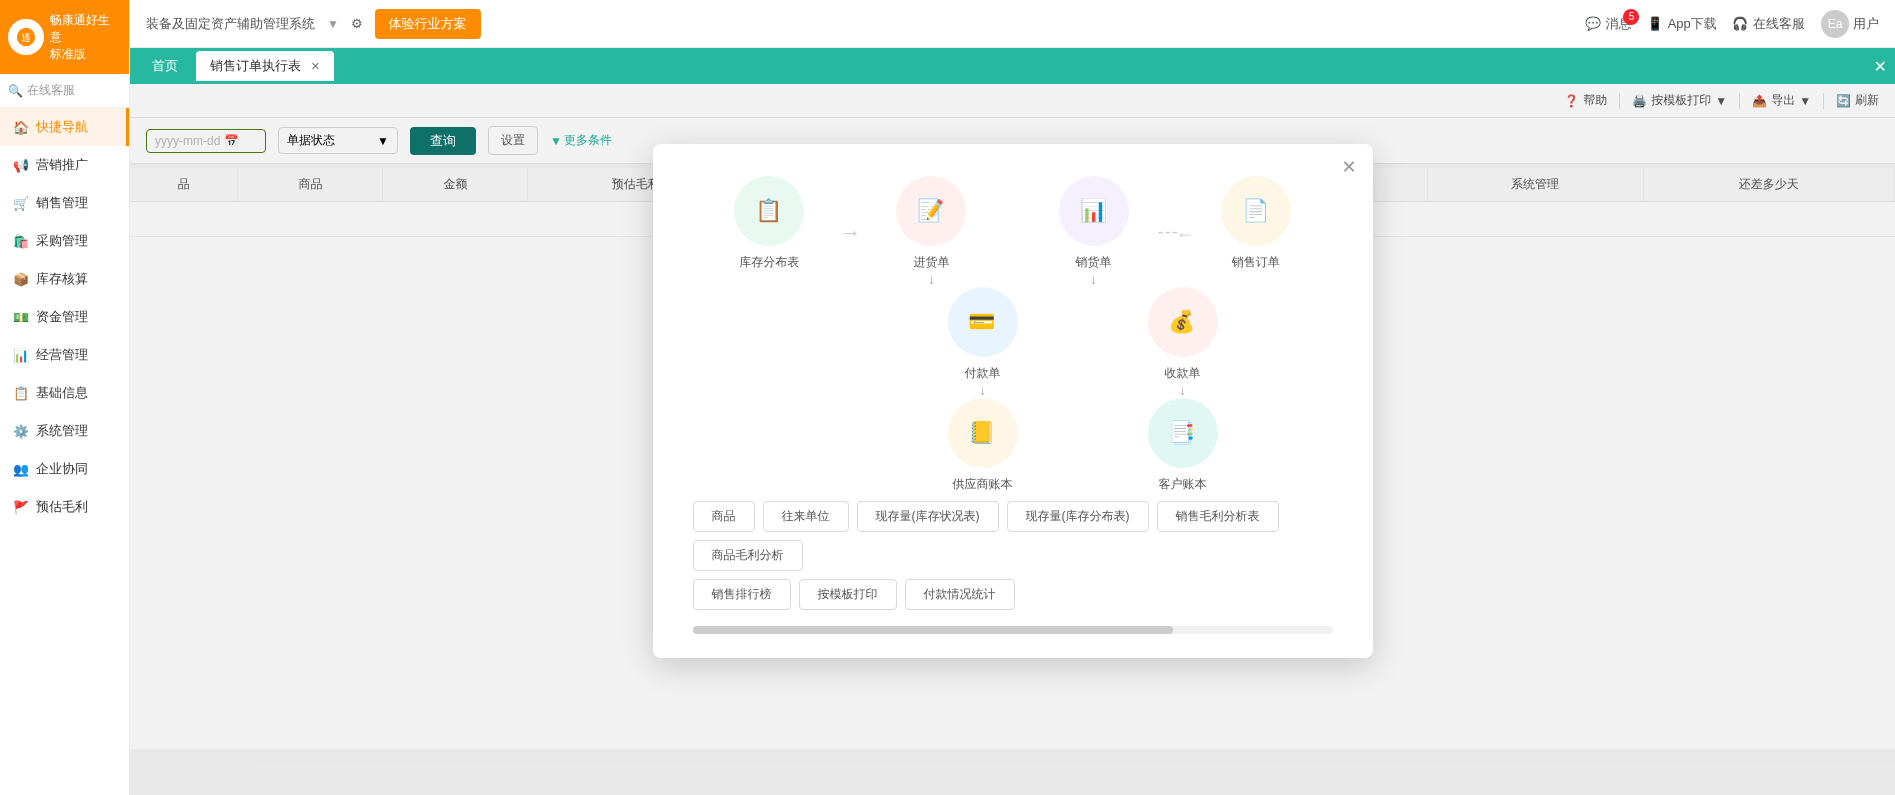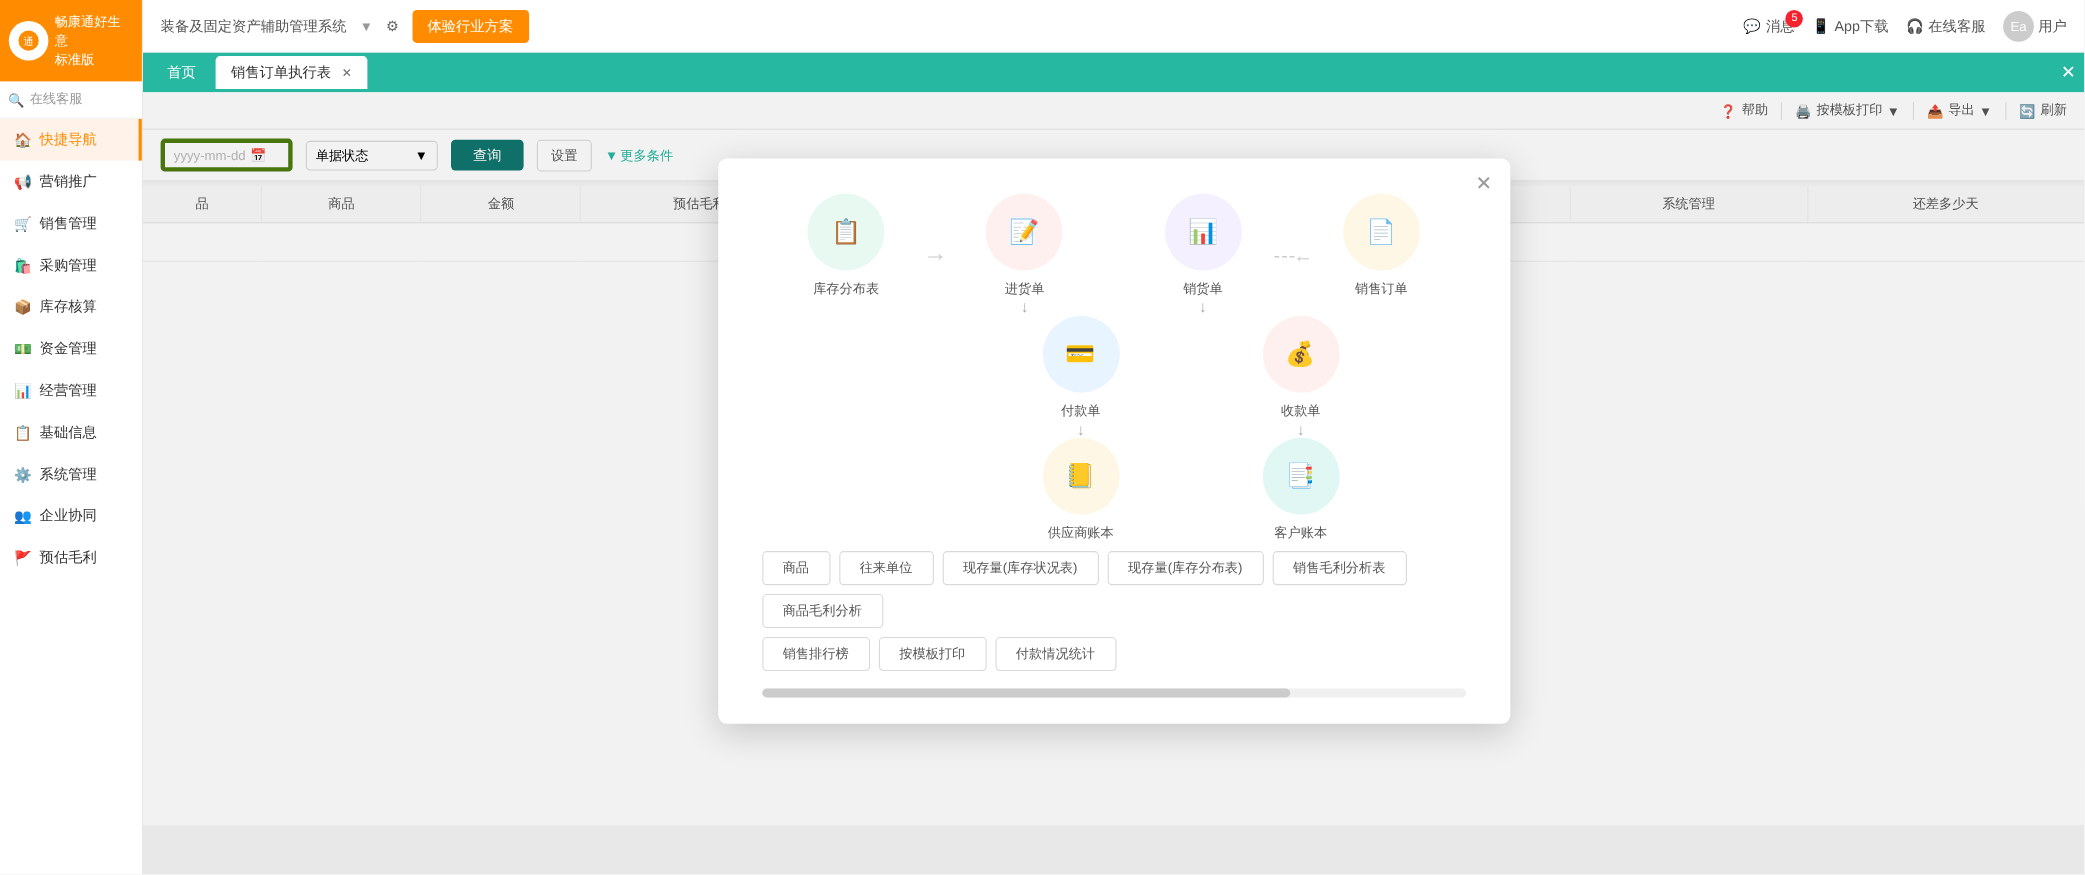--- a/index.html
+++ b/index.html
@@ -45,21 +45,21 @@
     
     .content-area { flex: 1; background: #f5f5f5; position: relative; overflow: hidden; }
 
     
     .content-toolbar { background: #fff; padding: 8px 16px; display: flex; align-items: center; gap: 12px; border-bottom: 1px solid #e8e8e8; }
     .toolbar-btn { display: flex; align-items: center; gap: 4px; color: #555; font-size: 12px; cursor: pointer; }
     .toolbar-divider { width: 1px; height: 16px; background: #e0e0e0; }
 
     
     .filter-row { background: #fff; padding: 8px 16px; display: flex; align-items: center; gap: 12px; border-bottom: 1px solid #e8e8e8; flex-wrap: wrap; }
-    .filter-date { border: 4px solid #4d7c0f; border-radius: 4px; padding: 4px 8px; font-size: 12px; width: 120px; color: #bbb; display: flex; align-items: flex-start; gap: 4px; }
+    .filter-date { border: 1px solid #4d7c0f; border-radius: 4px; padding: 4px 8px; font-size: 12px; width: 120px; color: #bbb; display: flex; align-items: flex-start; gap: 4px; }
     .filter-select { border: 1px solid #d9d9d9; border-radius: 4px; padding: 4px 8px; font-size: 12px; width: 120px; display: flex; align-items: center; justify-content: space-between; cursor: pointer; }
     .filter-btn-primary { background: #0f766e; color: #fff; border: none; border-radius: 4px; padding: 5px 20px; cursor: pointer; font-size: 13px; }
     .filter-btn-secondary { background: #fff; color: #555; border: 1px solid #d9d9d9; border-radius: 4px; padding: 5px 12px; cursor: pointer; font-size: 12px; }
     .filter-more { color: #26b8a0; font-size: 12px; cursor: pointer; display: flex; align-items: center; gap: 2px; }
 
     
     .table-wrapper { overflow: auto; background: #fff; margin-top: 4px; }
     .data-table { width: 100%; border-collapse: collapse; font-size: 12px; }
     .data-table th { background: #fafafa; border-bottom: 1px solid #e8e8e8; border-right: 1px solid #f0f0f0; padding: 8px 12px; color: #555; font-weight: 500; text-align: center; white-space: nowrap; }
     .data-table td { border-bottom: 1px solid #f0f0f0; padding: 8px 12px; color: #333; text-align: center; white-space: nowrap; }

